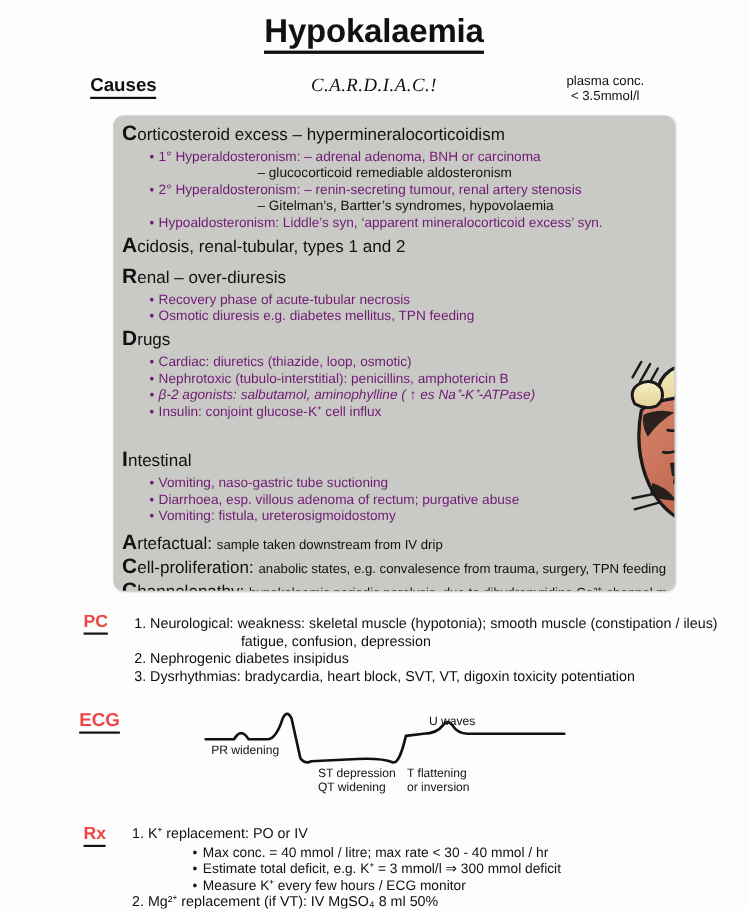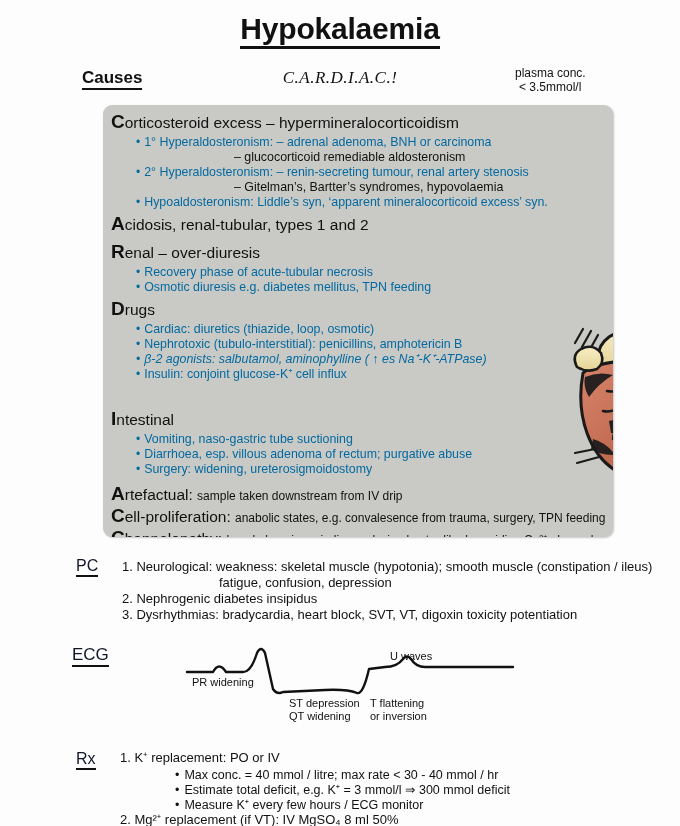--- a/index.html
+++ b/index.html
@@ -99,21 +99,21 @@
   }
   .heading .rest { font-weight: normal; }
   .heading .tail {
     font-size: 12px;
   }
 
   .bullet {
     position: absolute;
     font-size: 12.4px;
     line-height: 15px;
-    color: #0369a1;
+    color: #701a75;
     white-space: nowrap;
   }
   .bullet::before {
     content: "\2022";
     margin-right: 4px;
     font-size: 12px;
   }
   .cont {
     position: absolute;
     font-size: 12.4px;
@@ -129,22 +129,22 @@
     top: 216px;
     width: 175px;
     height: 172px;
     pointer-events: none;
   }
 
   
   .side-label {
     position: absolute;
     font-size: 16px;
-    font-weight: normal;
-    color: #0f172a;
+    font-weight: bold;
+    color: #ef4444;
   }
   .side-label span { border-bottom: 2.5px solid #111; padding-bottom: 1px; }
 
   .body-line {
     position: absolute;
     font-size: 13px;
     line-height: 16px;
     color: #111;
     white-space: nowrap;
   }
@@ -222,21 +222,21 @@
       <div class="bullet" style="left:33px; top:232px;">Nephrotoxic (tubulo-interstitial): penicillins, amphotericin B</div>
       <div class="bullet" style="left:33px; top:247px; font-style:italic;">β-2 agonists: salbutamol, aminophylline ( ↑ es Na⁺-K⁺-ATPase)</div>
       <div class="bullet" style="left:33px; top:262px;">Insulin: conjoint glucose-K⁺ cell influx</div>
 
 
       <div class="heading" style="left:8px; top:305px;">
         <span class="cap">I</span><span class="rest">ntestinal</span>
       </div>
       <div class="bullet" style="left:33px; top:327px;">Vomiting, naso-gastric tube suctioning</div>
       <div class="bullet" style="left:33px; top:342px;">Diarrhoea, esp. villous adenoma of rectum; purgative abuse</div>
-      <div class="bullet" style="left:33px; top:357px;">Surgery: widening, ureterosigmoidostomy</div>
+      <div class="bullet" style="left:33px; top:357px;">Vomiting: fistula, ureterosigmoidostomy</div>
 
       <div class="heading" style="left:8px; top:380px;">
         <span class="cap">A</span><span class="rest">rtefactual:</span>
         <span class="tail">sample taken downstream from IV drip</span>
       </div>
 
       <div class="heading" style="left:8px; top:402px;">
         <span class="cap">C</span><span class="rest">ell-proliferation:</span>
         <span class="tail">anabolic states, e.g. convalesence from trauma, surgery, TPN feeding</span>
       </div>

